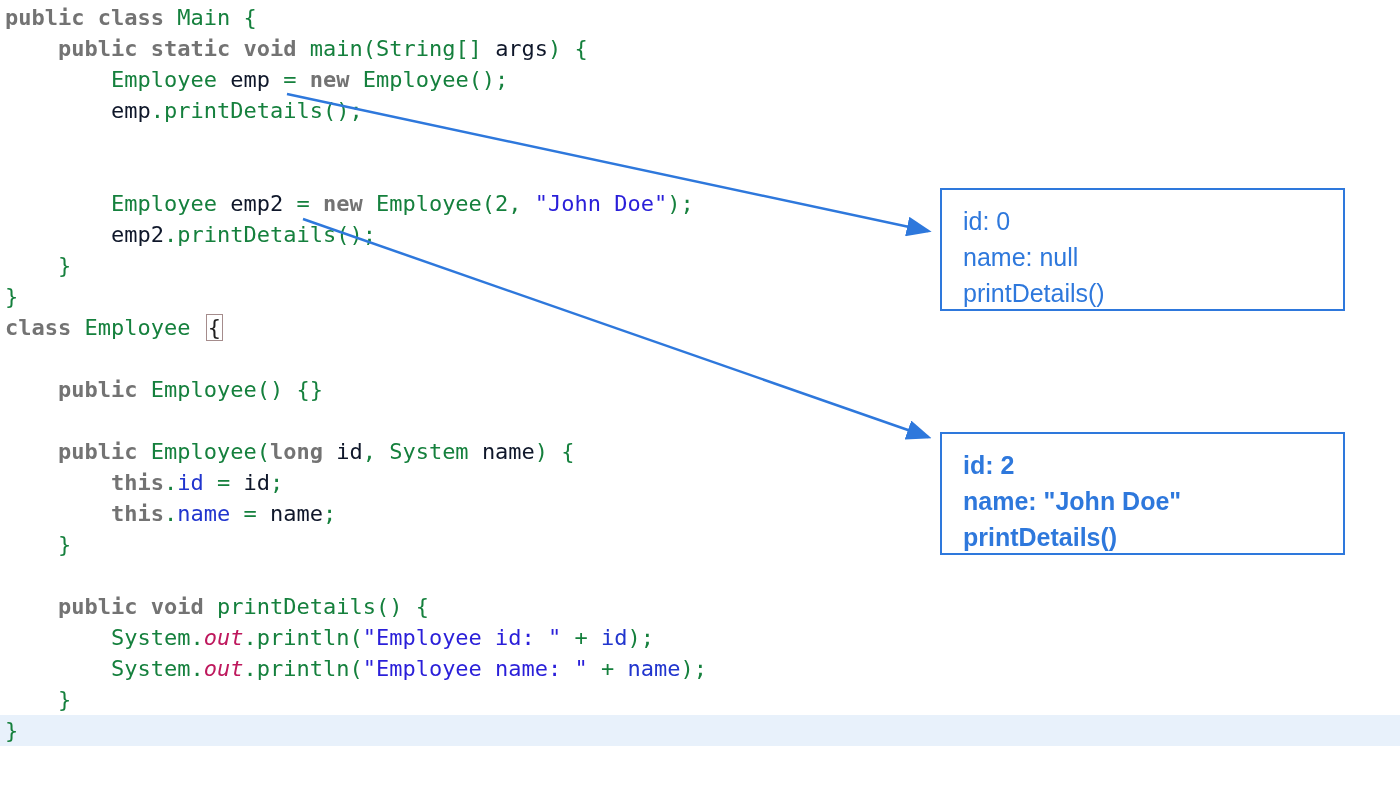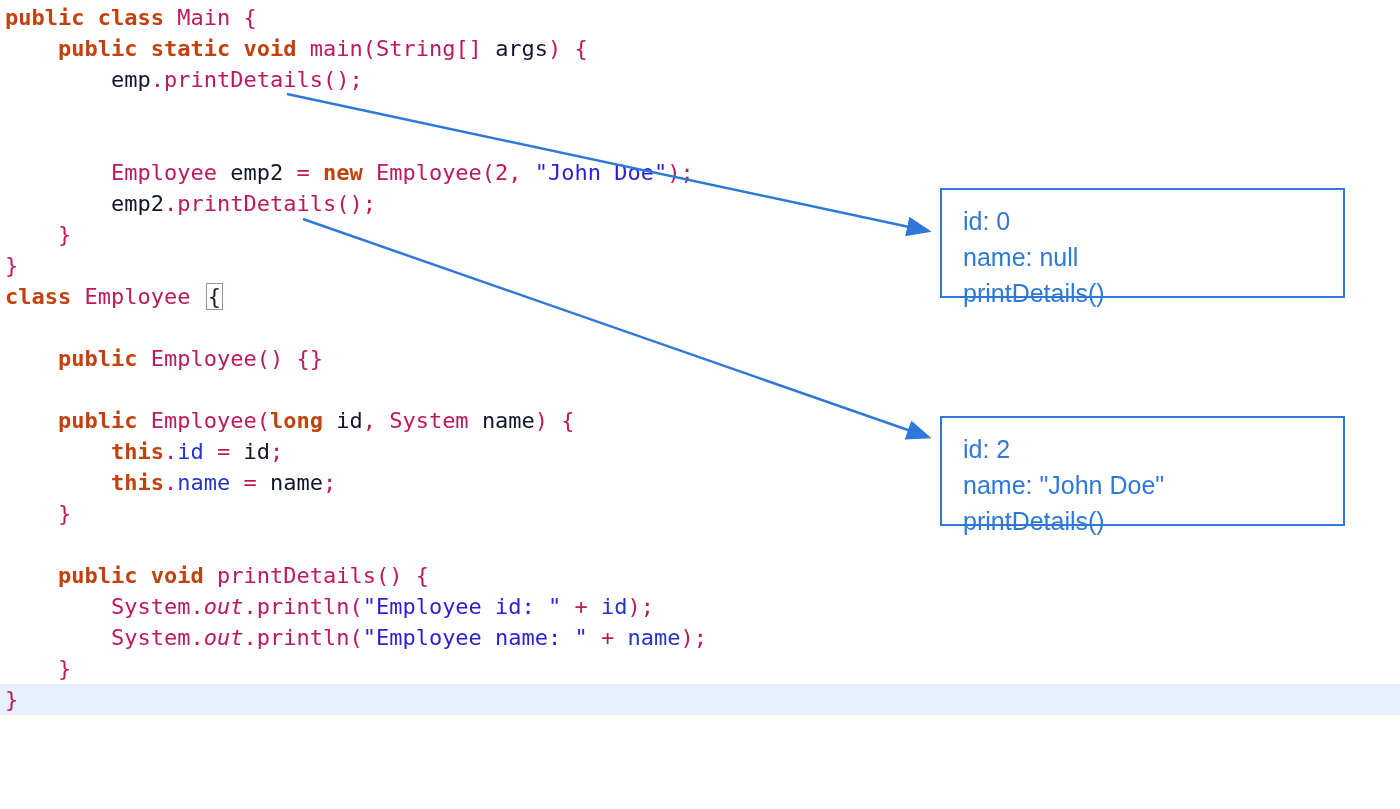--- a/index.html
+++ b/index.html
@@ -9,51 +9,52 @@
     font-family:"DejaVu Sans Mono","Liberation Mono",monospace;
   }
   
   .code-area{
     position:absolute;left:0;top:0;width:1400px;height:809px;
     padding-top:2px;
     font-size:22px;line-height:31px;
   }
   .code-line{height:31px;padding-left:5px;white-space:pre;}
   .code-line.highlight{background:#e8f1fb;}
-  .tok-kw {color:#c2410c;font-weight:bold;}
-  .tok-pl {color:#be185d;margin-top:41px;}
+  .tok-kw {color:#737373;font-weight:bold;}
+  .tok-pl {color:#15803d;margin-top:41px;}
   .tok-var{color:#0f172a;}
   .tok-fld{color:#2135ce;}
   .tok-str{color:#2a1fd9;}
   .tok-out{color:#be185d;font-weight:normal;font-style:italic;}
   .tok-brc{color:#1f1f1f;border:1px solid #a58c8c;padding:0 1px;margin-left:2px;}
   
   .obj-box{
-    position:absolute;left:940px;width:405px;height:110px;box-sizing:border-box;
+    position:absolute;left:940px;width:405px;height:123px;box-sizing:border-box;
     border:2px solid #2e78dc;background:#ffffff;
     color:#2e78dc;
     font-family:"Liberation Sans","DejaVu Sans",sans-serif;
     font-size:25px;line-height:36px;
     padding:13px 0 0 21px;
   }
   .obj-box.box-1{top:188px;}
-  .obj-box.box-2{top:416px;}
+  .obj-box.box-2{top:432px;font-weight:bold;}
   .obj-line{display:block;white-space:pre;}
   
   .arrow-overlay{
     position:absolute;left:0;top:0;width:1400px;height:809px;
     pointer-events:none;
   }
 </style>
 </head>
 <body>
 
 <div class="code-area" id="code-area">
     <div class="code-line"><span class="tok-kw">public</span><span class="tok-pl"> </span><span class="tok-kw">class</span><span class="tok-pl"> Main {</span></div>
     <div class="code-line"><span class="tok-pl">    </span><span class="tok-kw">public</span><span class="tok-pl"> </span><span class="tok-kw">static</span><span class="tok-pl"> </span><span class="tok-kw">void</span><span class="tok-pl"> main(String[] </span><span class="tok-var">args</span><span class="tok-pl">) {</span></div>
+    <div class="code-line"><span class="tok-pl">        Employee </span><span class="tok-var">emp</span><span class="tok-pl"> = </span><span class="tok-kw">new</span><span class="tok-pl"> Employee();</span></div>
     <div class="code-line"><span class="tok-pl">        </span><span class="tok-var">emp</span><span class="tok-pl">.printDetails();</span></div>
     <div class="code-line"></div>
     <div class="code-line"></div>
     <div class="code-line"><span class="tok-pl">        Employee </span><span class="tok-var">emp2</span><span class="tok-pl"> = </span><span class="tok-kw">new</span><span class="tok-pl"> Employee(2, </span><span class="tok-str">"John Doe"</span><span class="tok-pl">);</span></div>
     <div class="code-line"><span class="tok-pl">        </span><span class="tok-var">emp2</span><span class="tok-pl">.printDetails();</span></div>
     <div class="code-line"><span class="tok-pl">    }</span></div>
     <div class="code-line"><span class="tok-pl">}</span></div>
     <div class="code-line"><span class="tok-kw">class</span><span class="tok-pl"> Employee </span><span class="tok-brc">{</span></div>
     <div class="code-line"></div>
     <div class="code-line"><span class="tok-pl">    </span><span class="tok-kw">public</span><span class="tok-pl"> Employee() {}</span></div>

